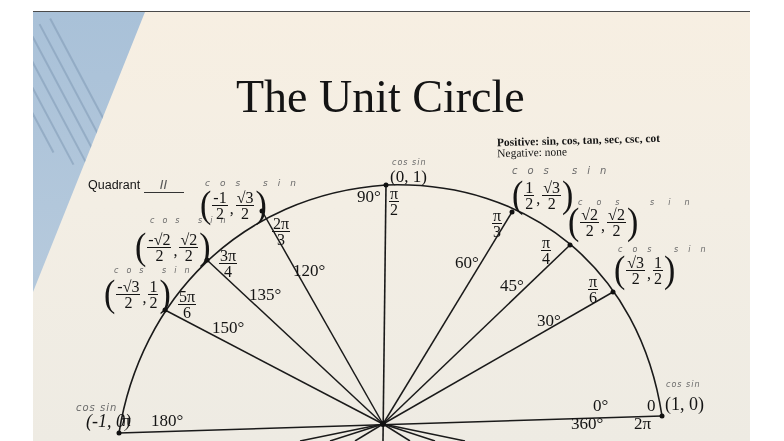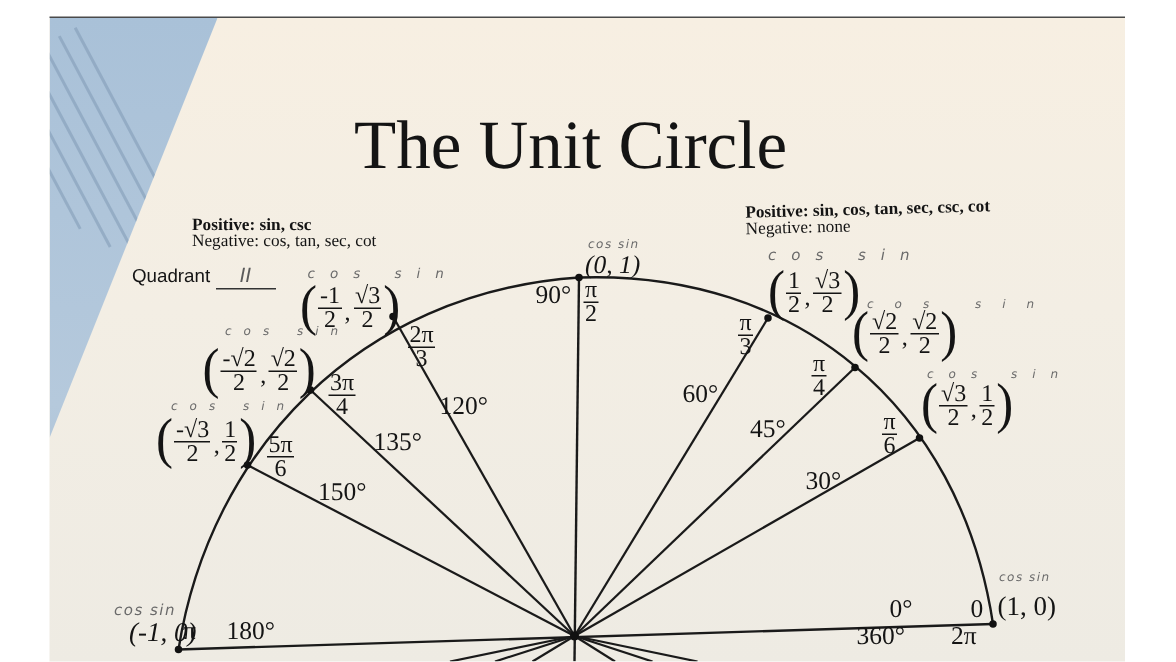--- a/index.html
+++ b/index.html
@@ -86,45 +86,41 @@
     <circle cx="207" cy="260" r="2.5"></circle>
     <circle cx="165" cy="310" r="2.5"></circle>
     <circle cx="119" cy="433" r="2.5"></circle>
     <circle cx="383" cy="424" r="3"></circle>
   </g>
 </svg>
 
 <div class="layer">
   <div class="title serif">The Unit Circle</div>
 
-  <div class="qinfo serif" style="left:128px;top:145px;">
-    <div>Positive: sin, csc</div>
-    <div>Negative: cos, tan, sec, cot</div>
-  </div>
   <div class="quad sans" style="left:88px;top:177px;">
     <span>Quadrant</span>
     <span class="hw">II</span>
   </div>
 
   <div class="qinfo serif" style="left:497px;top:135px;transform:rotate(-1.5deg);">
     <div>Positive: sin, cos, tan, sec, csc, cot</div>
     <div>Negative: none</div>
   </div>
 
   <div class="hand" style="left:392px;top:158px;">cos  sin</div>
   <div class="hand" style="left:205px;top:178px;font-size:9px;letter-spacing:10px;">cos  sin</div>
   <div class="hand" style="left:150px;top:216px;letter-spacing:8px;">cos  sin</div>
   <div class="hand" style="left:114px;top:266px;letter-spacing:8px;">cos  sin</div>
   <div class="hand" style="left:512px;top:165px;font-size:10px;letter-spacing:10px;">cos  sin</div>
   <div class="hand" style="left:578px;top:198px;letter-spacing:14px;">cos  sin</div>
   <div class="hand" style="left:618px;top:245px;letter-spacing:10px;">cos  sin</div>
   <div class="hand" style="left:666px;top:380px;">cos  sin</div>
   <div class="hand" style="left:76px;top:402px;font-size:10px;">cos  sin</div>
 
-  <div class="lbl serif" style="left:390px;top:167px;font-style:italic;">(0, 1)</div>
+  <div class="lbl serif" style="left:390px;top:167px;">(0, 1)</div>
   <div class="lbl serif" style="left:357px;top:187px;">90°</div>
   <div class="rad serif" style="left:389px;top:186px;">
     <span class="num">π</span>
     <span>2</span>
   </div>
 
   <div class="coord serif" style="left:512px;top:178px;">
     <span class="paren">(</span>
     <span class="frac">
         <span class="num">1</span>

